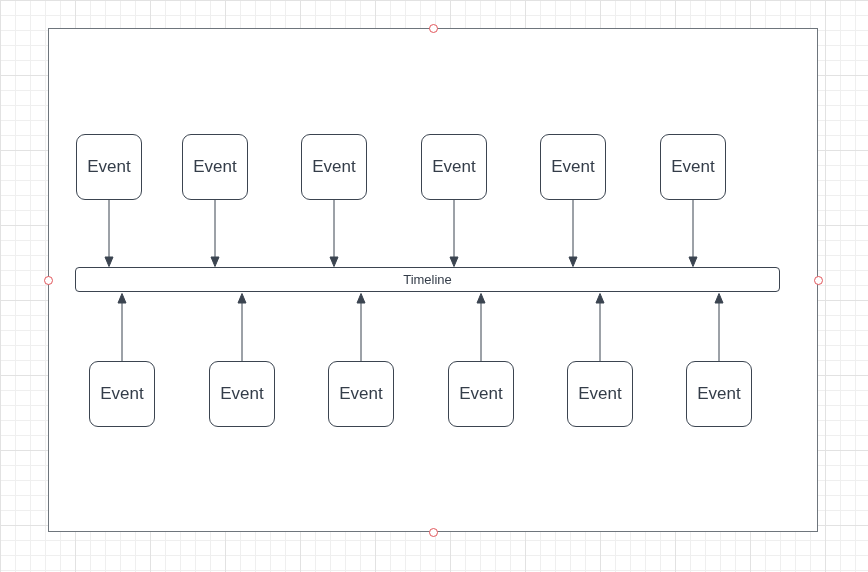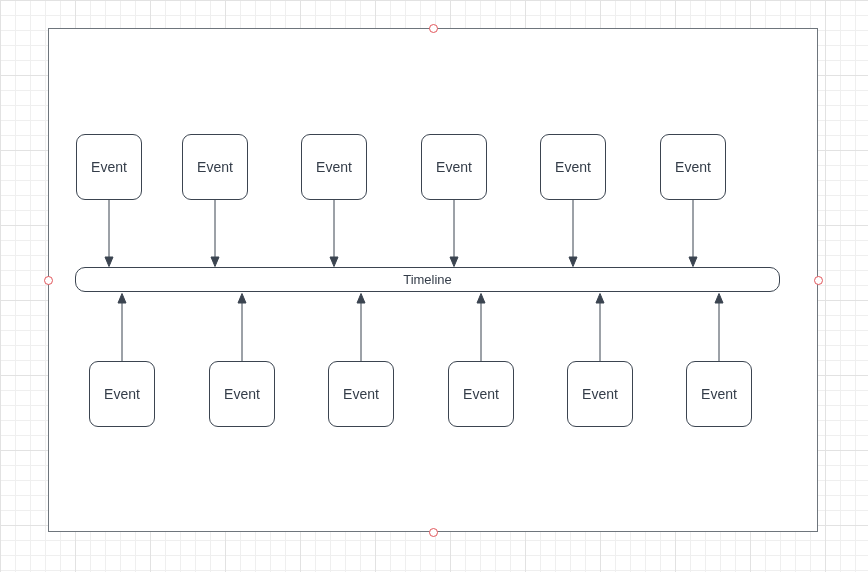--- a/index.html
+++ b/index.html
@@ -42,33 +42,33 @@
     position: absolute;
     width: 66px;
     height: 66px;
     box-sizing: border-box;
     background: var(--shape-fill, #ffffff);
     border: 1px solid var(--stroke, #3b4450);
     border-radius: 9px;
     display: flex;
     align-items: center;
     justify-content: center;
-    font-size: 14px;
+    font-size: 17px;
     color: var(--text, #343d49);
   }
   .timeline-bar {
     position: absolute;
     left: 75px;
     top: 267px;
     width: 705px;
     height: 25px;
     box-sizing: border-box;
     background: var(--shape-fill, #ffffff);
     border: 1px solid var(--stroke, #3b4450);
-    border-radius: 10px;
+    border-radius: 4px;
     display: flex;
     align-items: center;
     justify-content: center;
     font-size: 13px;
     color: var(--text, #343d49);
   }
   .anchor {
     position: absolute;
     width: 9px;
     height: 9px;

